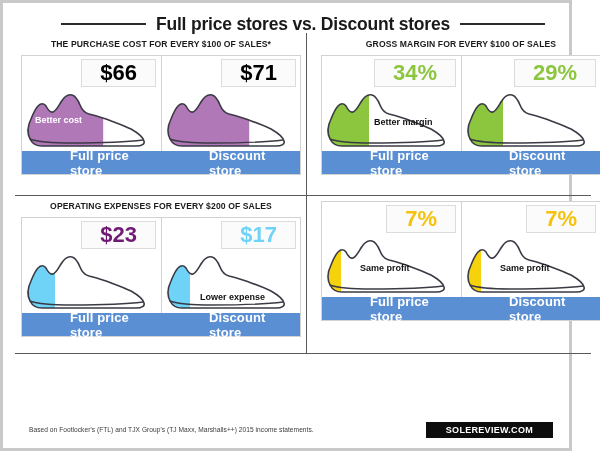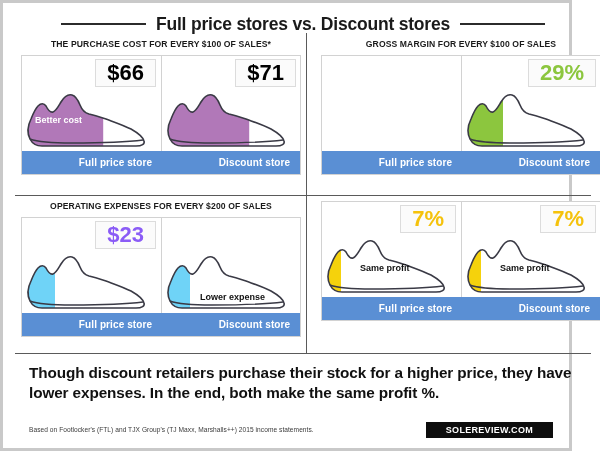--- a/index.html
+++ b/index.html
@@ -53,41 +53,41 @@
     position:absolute;top:0;width:139px;height:95px;
   }
   .panel.left{left:0;}
   .panel.right{left:140px;}
   .value-box{
     position:absolute;top:3px;right:5px;
     min-width:52px;height:28px;
     box-sizing:border-box;
     border:1px solid #dcdcdc;background:#fbfbfb;
     display:flex;align-items:center;justify-content:center;
-    padding:0 11px;
+    padding:0 18px;
     font-size:22px;font-weight:bold;line-height:1;
   }
   .shoe-wrap{
     position:absolute;left:2px;bottom:0px;width:135px;height:62px;
   }
   .shoe-wrap svg{display:block;width:135px;height:62px;}
   .shoe-label{
     position:absolute;
     font-size:9px;font-weight:bold;
     white-space:nowrap;
     pointer-events:none;
   }
   .bar{
     position:absolute;left:0;bottom:0;width:278px;height:23px;
     background:#5a8fd4;
     display:flex;
   }
   .bar-half{
     width:139px;height:23px;display:flex;align-items:center;justify-content:center;
-    color:#ffffff;font-size:10px;font-weight:bold;letter-spacing:0.1px;margin-left:48px;
+    color:#ffffff;font-size:13px;font-weight:bold;letter-spacing:0.1px;margin-left:48px;
   }
   
   .conclusion{
     position:absolute;left:26px;top:360px;width:552px;
     font-size:15.3px;font-weight:bold;color:#111111;line-height:1.33;
     letter-spacing:-0.1px;
   }
   .footnote{
     position:absolute;left:26px;top:423px;
     font-size:6.6px;color:#3a3a3a;letter-spacing:0.05px;
@@ -165,20 +165,39 @@
         <div class="bar-half">Discount store</div>
       </div>
     </div>
   </div>
 
   <div class="quad tr">
     <div class="quad-title">GROSS MARGIN FOR EVERY $100 OF SALES</div>
     <div class="card">
       <div class="mid-sep"></div>
 
+      <div class="panel left">
+        <div class="value-box" style="color:#8cc63e;">
+          <span>34%</span>
+        </div>
+        <div class="shoe-wrap">
+          <svg viewBox="0 0 135 62" xmlns="http://www.w3.org/2000/svg">
+            <defs>
+              <clipPath id="c10">
+                <path d="M6,50 C3,44 4,36 7,30 C9,25 11,20 14,17 C17,14 20,14 22,17 C24,21 26,24 29,23 C32,22 34,18 37,13 C40,8 44,5 48,6 C52,7 54,11 56,16 C58,21 61,24 65,25 C70,26 76,28 82,30 C90,33 99,36 107,40 C114,44 119,48 120,52 C121,55 118,57 112,57 L18,57 C11,57 8,54 6,50 Z"></path>
+              </clipPath>
+            </defs>
+            <path d="M6,50 C3,44 4,36 7,30 C9,25 11,20 14,17 C17,14 20,14 22,17 C24,21 26,24 29,23 C32,22 34,18 37,13 C40,8 44,5 48,6 C52,7 54,11 56,16 C58,21 61,24 65,25 C70,26 76,28 82,30 C90,33 99,36 107,40 C114,44 119,48 120,52 C121,55 118,57 112,57 L18,57 C11,57 8,54 6,50 Z" fill="#ffffff"></path>
+            <rect x="0" y="0" width="45" height="62" fill="#8cc63e" clip-path="url(#c10)"></rect>
+            <path d="M6,50 C3,44 4,36 7,30 C9,25 11,20 14,17 C17,14 20,14 22,17 C24,21 26,24 29,23 C32,22 34,18 37,13 C40,8 44,5 48,6 C52,7 54,11 56,16 C58,21 61,24 65,25 C70,26 76,28 82,30 C90,33 99,36 107,40 C114,44 119,48 120,52 C121,55 118,57 112,57 L18,57 C11,57 8,54 6,50 Z" fill="none" stroke="#3a3a45" stroke-width="1.6" stroke-linejoin="round"></path>
+            <path d="M6,50 C14,53 28,54 48,54 C70,54 96,54 119,51" fill="none" stroke="#3a3a45" stroke-width="1.4"></path>
+          </svg>
+        </div>
+        <div class="shoe-label" style="left:52px;bottom:24px;color:#111111;">Better margin</div>
+      </div>
 
       <div class="panel right">
         <div class="value-box" style="color:#8cc63e;">
           <span>29%</span>
         </div>
         <div class="shoe-wrap">
           <svg viewBox="0 0 135 62" xmlns="http://www.w3.org/2000/svg">
             <defs>
               <clipPath id="c11">
                 <path d="M6,50 C3,44 4,36 7,30 C9,25 11,20 14,17 C17,14 20,14 22,17 C24,21 26,24 29,23 C32,22 34,18 37,13 C40,8 44,5 48,6 C52,7 54,11 56,16 C58,21 61,24 65,25 C70,26 76,28 82,30 C90,33 99,36 107,40 C114,44 119,48 120,52 C121,55 118,57 112,57 L18,57 C11,57 8,54 6,50 Z"></path>
@@ -199,40 +218,43 @@
       </div>
     </div>
   </div>
 
   <div class="quad bl">
     <div class="quad-title">OPERATING EXPENSES FOR EVERY $200 OF SALES</div>
     <div class="card">
       <div class="mid-sep"></div>
 
       <div class="panel left">
-        <div class="value-box" style="color:#8b5cf6;">
+        <div class="value-box" style="color:#701a75;">
           <span>$23</span>
         </div>
         <div class="shoe-wrap">
           <svg viewBox="0 0 135 62" xmlns="http://www.w3.org/2000/svg">
             <defs>
               <clipPath id="c20">
                 <path d="M6,50 C3,44 4,36 7,30 C9,25 11,20 14,17 C17,14 20,14 22,17 C24,21 26,24 29,23 C32,22 34,18 37,13 C40,8 44,5 48,6 C52,7 54,11 56,16 C58,21 61,24 65,25 C70,26 76,28 82,30 C90,33 99,36 107,40 C114,44 119,48 120,52 C121,55 118,57 112,57 L18,57 C11,57 8,54 6,50 Z"></path>
               </clipPath>
             </defs>
             <path d="M6,50 C3,44 4,36 7,30 C9,25 11,20 14,17 C17,14 20,14 22,17 C24,21 26,24 29,23 C32,22 34,18 37,13 C40,8 44,5 48,6 C52,7 54,11 56,16 C58,21 61,24 65,25 C70,26 76,28 82,30 C90,33 99,36 107,40 C114,44 119,48 120,52 C121,55 118,57 112,57 L18,57 C11,57 8,54 6,50 Z" fill="#ffffff"></path>
             <rect x="0" y="0" width="31" height="62" fill="#6fd3f7" clip-path="url(#c20)"></rect>
             <path d="M6,50 C3,44 4,36 7,30 C9,25 11,20 14,17 C17,14 20,14 22,17 C24,21 26,24 29,23 C32,22 34,18 37,13 C40,8 44,5 48,6 C52,7 54,11 56,16 C58,21 61,24 65,25 C70,26 76,28 82,30 C90,33 99,36 107,40 C114,44 119,48 120,52 C121,55 118,57 112,57 L18,57 C11,57 8,54 6,50 Z" fill="none" stroke="#3a3a45" stroke-width="1.6" stroke-linejoin="round"></path>
             <path d="M6,50 C14,53 28,54 48,54 C70,54 96,54 119,51" fill="none" stroke="#3a3a45" stroke-width="1.4"></path>
           </svg>
         </div>
         <div class="shoe-label" style="left:46px;bottom:24px;color:#111111;"></div>
       </div>
 
       <div class="panel right">
+        <div class="value-box" style="color:#6fd3f7;">
+          <span>$17</span>
+        </div>
         <div class="shoe-wrap">
           <svg viewBox="0 0 135 62" xmlns="http://www.w3.org/2000/svg">
             <defs>
               <clipPath id="c21">
                 <path d="M6,50 C3,44 4,36 7,30 C9,25 11,20 14,17 C17,14 20,14 22,17 C24,21 26,24 29,23 C32,22 34,18 37,13 C40,8 44,5 48,6 C52,7 54,11 56,16 C58,21 61,24 65,25 C70,26 76,28 82,30 C90,33 99,36 107,40 C114,44 119,48 120,52 C121,55 118,57 112,57 L18,57 C11,57 8,54 6,50 Z"></path>
               </clipPath>
             </defs>
             <path d="M6,50 C3,44 4,36 7,30 C9,25 11,20 14,17 C17,14 20,14 22,17 C24,21 26,24 29,23 C32,22 34,18 37,13 C40,8 44,5 48,6 C52,7 54,11 56,16 C58,21 61,24 65,25 C70,26 76,28 82,30 C90,33 99,36 107,40 C114,44 119,48 120,52 C121,55 118,57 112,57 L18,57 C11,57 8,54 6,50 Z" fill="#ffffff"></path>
             <rect x="0" y="0" width="26" height="62" fill="#6fd3f7" clip-path="url(#c21)"></rect>
             <path d="M6,50 C3,44 4,36 7,30 C9,25 11,20 14,17 C17,14 20,14 22,17 C24,21 26,24 29,23 C32,22 34,18 37,13 C40,8 44,5 48,6 C52,7 54,11 56,16 C58,21 61,24 65,25 C70,26 76,28 82,30 C90,33 99,36 107,40 C114,44 119,48 120,52 C121,55 118,57 112,57 L18,57 C11,57 8,54 6,50 Z" fill="none" stroke="#3a3a45" stroke-width="1.6" stroke-linejoin="round"></path>
@@ -293,17 +315,16 @@
         <div class="shoe-label" style="left:38px;bottom:24px;color:#111111;">Same profit</div>
       </div>
 
       <div class="bar">
         <div class="bar-half">Full price store</div>
         <div class="bar-half">Discount store</div>
       </div>
     </div>
   </div>
 
-  <div class="conclusion">Though discount retailers purchase their stock for a higher price, they have lower expenses. In the end, both make the same profit %.</div>
   <div class="footnote">Based on Footlocker's (FTL) and TJX Group's (TJ Maxx, Marshalls++) 2015 income statements.</div>
   <div class="logo">SOLEREVIEW.COM</div>
 
 </div>
 
 </body></html>

